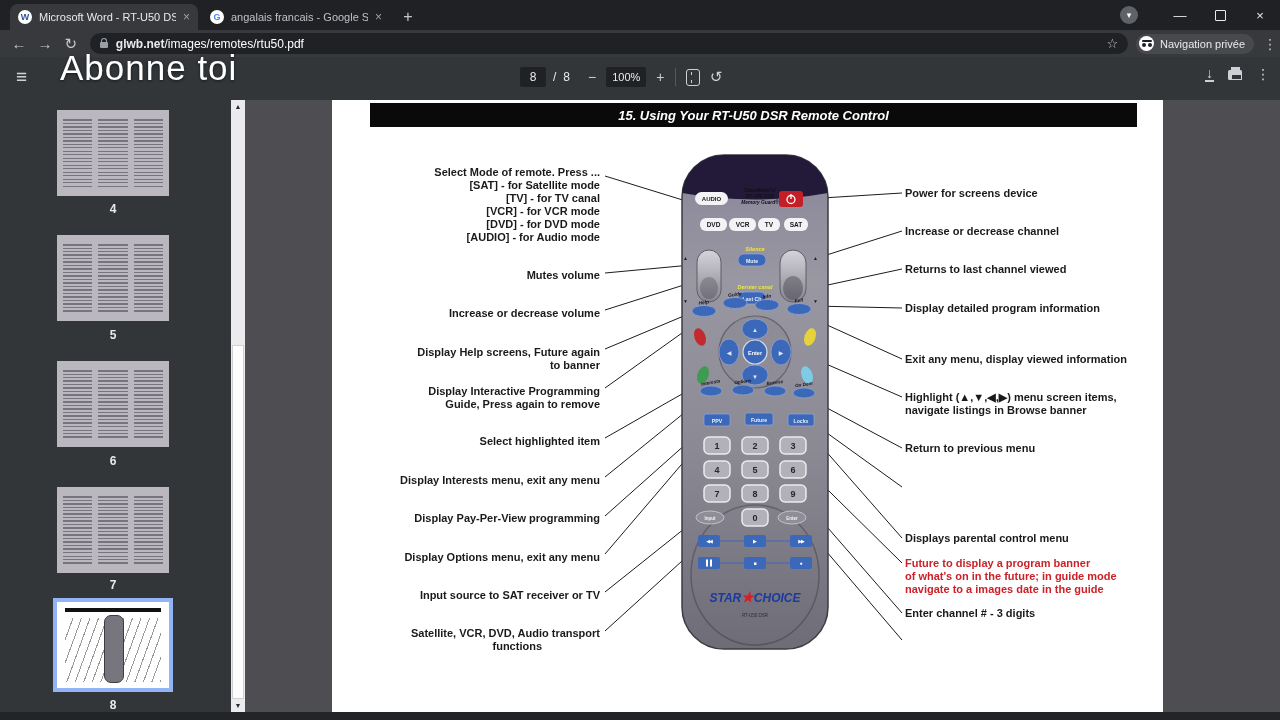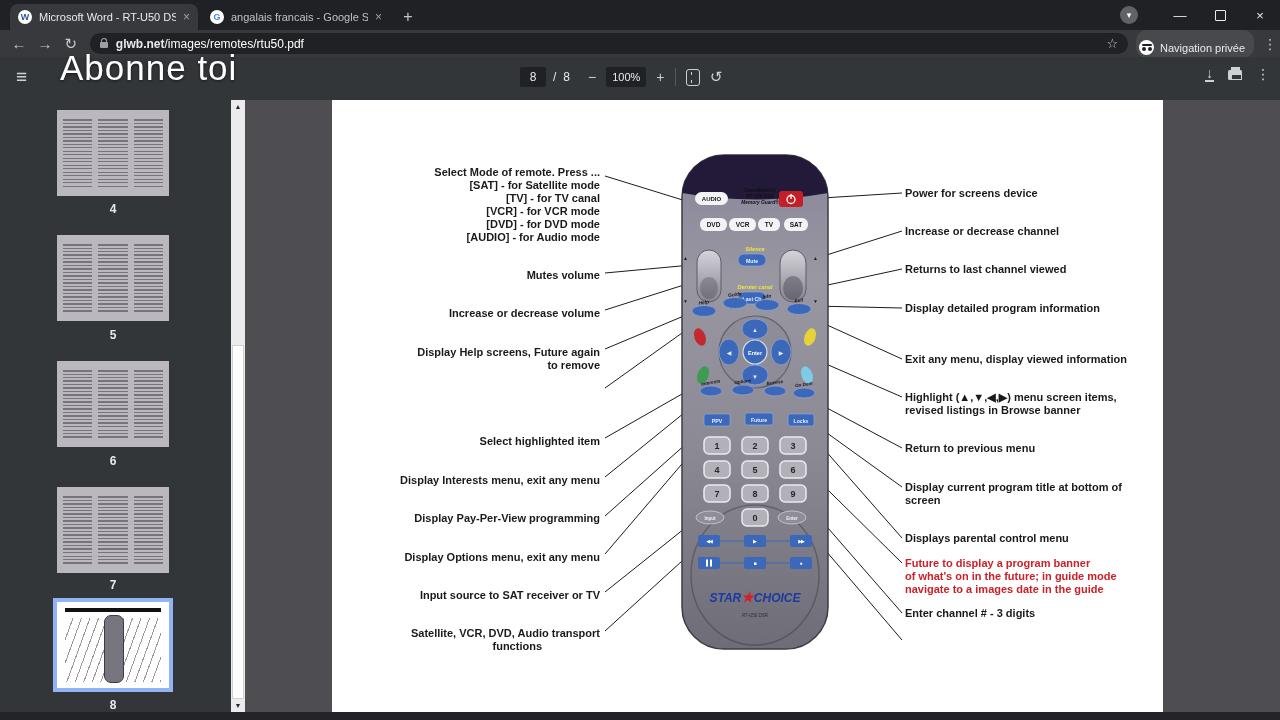--- a/index.html
+++ b/index.html
@@ -37,21 +37,21 @@
   .omnibox{margin-left:6px;width:1040px;height:21px;border-radius:11px;background:#202124;
            display:flex;align-items:center;padding:0 10px;box-sizing:border-box;gap:8px;}
   .lock{width:8px;height:6px;background:#9aa0a6;border-radius:1px;position:relative;margin-top:3px;flex:0 0 auto;}
   .lock::before{content:"";position:absolute;top:-4px;left:1px;width:4px;height:4px;
                 border:1.5px solid #9aa0a6;border-bottom:none;border-radius:3px 3px 0 0;}
   .url{font-size:12px;white-space:nowrap;overflow:hidden;flex:1;}
   .url .host{color:#e8eaed;font-weight:bold;}
   .url .path{color:#ffffff;}
   .star{color:#c4c7cb;font-size:13px;flex:0 0 auto;}
   .incog{margin-left:8px;height:20px;border-radius:11px;background:#47494d;display:flex;
-         align-items:center;gap:6px;padding:8px 9px 0 3px;}
+         align-items:center;gap:6px;padding:0 9px 0 3px;}
   .incog-ic{width:15px;height:15px;border-radius:50%;background:#fff;position:relative;}
   .incog-ic::before{content:"";position:absolute;left:2.5px;top:4px;width:10px;height:2px;
                     background:#202124;border-radius:1px;}
   .incog-ic::after{content:"";position:absolute;left:2.5px;top:7px;width:4px;height:4px;
                    background:#202124;border-radius:50%;box-shadow:6px 0 0 #202124;}
   .incog-label{color:#e8eaed;font-size:11px;white-space:nowrap;}
   .navmore{margin-left:6px;color:#c4c7cb;font-size:14px;width:20px;text-align:center;}
 
   
   .pdfbar{position:absolute;left:0;top:57px;width:1280px;height:43px;background:#323639;}
@@ -222,20 +222,21 @@
     <div class="pnum" style="top:598px">8</div>
     <div class="sb-scroll">
       <div class="sb-arrow" style="top:0">▲</div>
       <div class="sb-thumb"></div>
       <div class="sb-arrow" style="bottom:0;top:auto">▼</div>
     </div>
   </div>
 
   <div class="main"></div>
   <div class="page">
+    <div class="ptitle">15.  Using Your RT-U50 DSR Remote Control</div>
 
     <svg class="overlay" viewBox="0 0 831 613">
       <defs>
         <linearGradient id="bodyg" x1="0" y1="0" x2="0" y2="1">
           <stop offset="0" stop-color="#89859b"></stop>
             <stop offset="0.25" stop-color="#9997a1"></stop>
           <stop offset="0.6" stop-color="#8b8993"></stop>
             <stop offset="1" stop-color="#6e6c77"></stop>
         </linearGradient>
         <linearGradient id="rockg" x1="0" y1="0" x2="0" y2="1">
@@ -455,21 +456,25 @@
         <span>[AUDIO] - for Audio mode</span>
     </div>
     <div class="lbl left" style="top:169px">
         <span>Mutes volume</span>
       </div>
     <div class="lbl left" style="top:207px">
         <span>Increase or decrease volume</span>
       </div>
     <div class="lbl left" style="top:246px">
         <span>Display Help screens, Future again</span>
-        <span>to remove</span>
+        <span>to banner</span>
+      </div>
+    <div class="lbl left" style="top:285px">
+        <span>Display Interactive Programming</span>
+        <span>Guide, Press again to remove</span>
       </div>
     <div class="lbl left" style="top:335px">
         <span>Select highlighted item</span>
       </div>
     <div class="lbl left" style="top:374px">
         <span>Display Interests menu, exit any menu</span>
       </div>
     <div class="lbl left" style="top:412px">
         <span>Display Pay-Per-View programming</span>
       </div>
@@ -494,28 +499,24 @@
         <span>Returns to last channel viewed</span>
       </div>
     <div class="lbl right" style="top:202px">
         <span>Display detailed program information</span>
       </div>
     <div class="lbl right" style="top:253px">
         <span>Exit any menu, display viewed information</span>
       </div>
     <div class="lbl right" style="top:291px">
         <span>Highlight (▲,▼,◀,▶) menu screen items,</span>
-        <span>revised listings in Browse banner</span>
+        <span>navigate listings in Browse banner</span>
       </div>
     <div class="lbl right" style="top:342px">
         <span>Return to previous menu</span>
-      </div>
-    <div class="lbl right" style="top:381px">
-        <span>Display current program title at bottom of</span>
-        <span>screen</span>
       </div>
     <div class="lbl right" style="top:432px">
         <span>Displays parental control menu</span>
       </div>
     <div class="lbl right red" style="top:457px">
         <span>Future to display a program banner</span>
         <span>of what's on in the future; in guide mode</span>
         <span>navigate to a images date in the guide</span>
       </div>
     <div class="lbl right" style="top:507px">

